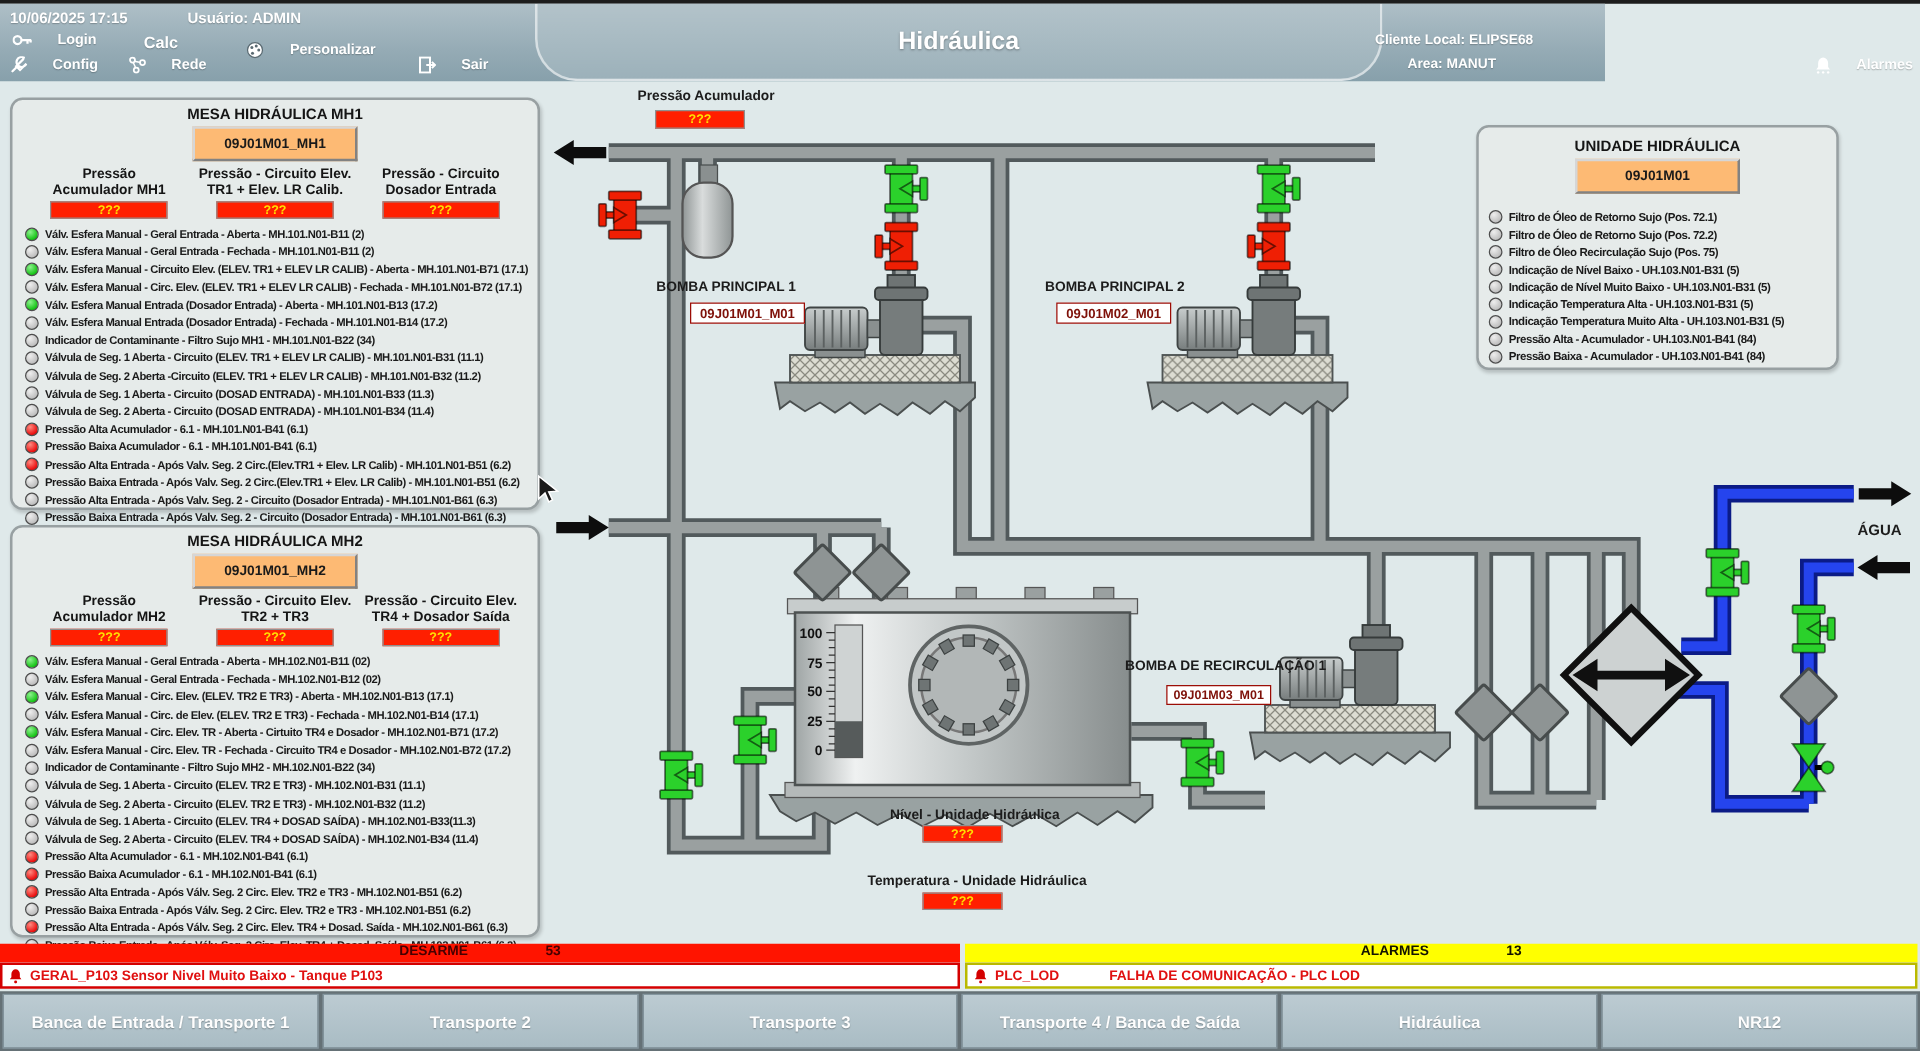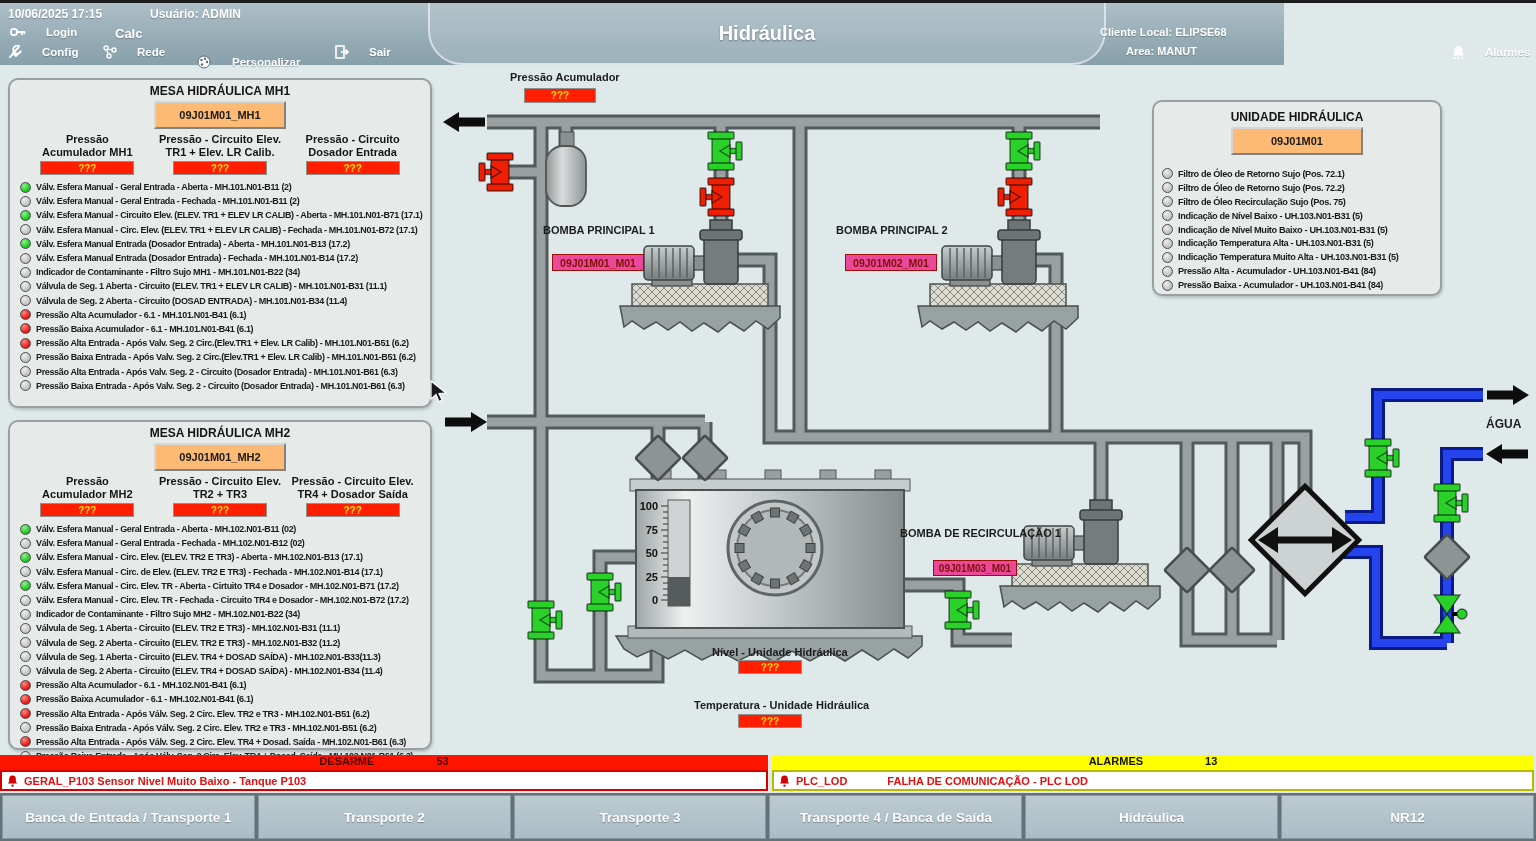--- a/index.html
+++ b/index.html
@@ -41,22 +41,22 @@
     background:#c6c6c6; }
   .dot.green { background:radial-gradient(circle at 35% 30%, #8df28d, #17c417 70%); }
   .dot.red   { background:radial-gradient(circle at 35% 30%, #ff8a80, #ea0f0f 70%); }
   .dot.gray  { background:radial-gradient(circle at 35% 30%, #eeeeee, #bdbdbd 75%); }
   .stxt { font-weight:bold; font-size:9px; letter-spacing:-0.35px; color:#1a1a1a; }
   #uh .stxt { font-size:9.2px; }
   #uh .srow { height:13.9px; padding-left:8px; }
 
   
   .lbl { position:absolute; font-weight:bold; font-size:11px; color:#1c1c1c; white-space:nowrap; }
-  .redtag { position:absolute; background:#ec4899; border:1px solid #9b0d06; color:#7e1008;
-    font-weight:bold; font-size:10.5px; display:flex; align-items:center; justify-content:center;margin-top:12px; }
+  .redtag { position:absolute; background:#ffffff; border:1px solid #9b0d06; color:#7e1008;
+    font-weight:bold; font-size:10.5px; display:flex; align-items:center; justify-content:center; }
   .dvalbox { position:absolute; background:#ff1f00; border:1px solid #8f8f8f; color:#ffe000;
     font-weight:bold; font-size:10px; display:flex; align-items:center; justify-content:center; }
 
   
   #diagram { position:absolute; left:430px; top:65px; width:1106px; height:690px; }
   .pipe  { stroke:#525a5c; stroke-width:15; fill:none; }
   .pipe2 { stroke:#9aa0a0; stroke-width:9;  fill:none; }
   .bpipe { stroke:#0b1b86; stroke-width:14; fill:none; }
   .bpipe2{ stroke:#2544ee; stroke-width:8;  fill:none; }
   .vgreen { color:#2bd12b; }
@@ -123,21 +123,21 @@
     </div>
     <div class="tb-menu" style="left:103px;top:42px">
       <svg width="14" height="14" viewBox="0 0 14 14">
           <circle cx="3" cy="3" r="2" fill="none" stroke="#fff" stroke-width="1.4"></circle>
           <circle cx="11" cy="5" r="2" fill="none" stroke="#fff" stroke-width="1.4"></circle>
           <circle cx="6" cy="11" r="2" fill="none" stroke="#fff" stroke-width="1.4"></circle>
           <path d="M4.5,4 L9.5,5 M5.5,9.2 L3.5,4.8" stroke="#fff" stroke-width="1.2"></path>
         </svg>
       <span>Rede</span>
     </div>
-    <div class="tb-menu" style="left:197px;top:52px">
+    <div class="tb-menu" style="left:197px;top:30px">
       <svg width="15" height="14" viewBox="0 0 15 14">
           <circle cx="7" cy="7" r="6" fill="#fff"></circle>
           <circle cx="7" cy="7" r="6" fill="none" stroke="#5a6a72" stroke-width="1"></circle>
           <circle cx="4.5" cy="5" r="1.2" fill="#5a6a72"></circle>
           <circle cx="8" cy="3.8" r="1.2" fill="#5a6a72"></circle>
           <circle cx="10" cy="7" r="1.2" fill="#5a6a72"></circle>
           <circle cx="5" cy="9.5" r="1.2" fill="#5a6a72"></circle>
         </svg>
       <span>Personalizar</span>
     </div>
@@ -216,20 +216,28 @@
         <div class="srow">
         <span class="dot gray"></span>
         <span class="stxt">Indicador de Contaminante - Filtro Sujo MH1 - MH.101.N01-B22 (34)</span>
       </div>
         <div class="srow">
         <span class="dot gray"></span>
         <span class="stxt">Válvula de Seg. 1 Aberta - Circuito (ELEV. TR1 + ELEV LR CALIB) - MH.101.N01-B31 (11.1)</span>
       </div>
         <div class="srow">
         <span class="dot gray"></span>
+        <span class="stxt">Válvula de Seg. 2 Aberta -Circuito (ELEV. TR1 + ELEV LR CALIB) - MH.101.N01-B32 (11.2)</span>
+      </div>
+        <div class="srow">
+        <span class="dot gray"></span>
+        <span class="stxt">Válvula de Seg. 1 Aberta - Circuito (DOSAD ENTRADA) - MH.101.N01-B33 (11.3)</span>
+      </div>
+        <div class="srow">
+        <span class="dot gray"></span>
         <span class="stxt">Válvula de Seg. 2 Aberta - Circuito (DOSAD ENTRADA) - MH.101.N01-B34 (11.4)</span>
       </div>
         <div class="srow">
         <span class="dot red"></span>
         <span class="stxt">Pressão Alta Acumulador - 6.1 - MH.101.N01-B41 (6.1)</span>
       </div>
         <div class="srow">
         <span class="dot red"></span>
         <span class="stxt">Pressão Baixa Acumulador - 6.1 - MH.101.N01-B41 (6.1)</span>
       </div>
@@ -339,21 +347,21 @@
         <span class="dot red"></span>
         <span class="stxt">Pressão Alta Entrada - Após Válv. Seg. 2 Circ. Elev. TR4 + Dosad. Saída - MH.102.N01-B61 (6.3)</span>
       </div>
         <div class="srow">
         <span class="dot gray"></span>
         <span class="stxt">Pressão Baixa Entrada - Após Válv. Seg. 2 Circ. Elev. TR4 + Dosad. Saída - MH.102.N01-B61 (6.3)</span>
       </div>
       </div>
   </div>
 
-  <div class="panel" id="uh" style="left:1152px;top:100px;width:290px;height:196px">
+  <div class="panel" id="uh" style="left:1181px;top:100px;width:290px;height:196px">
     <div class="p-title" style="margin-top:8px">UNIDADE HIDRÁULICA</div>
     <div class="graytag">09J01M01</div>
     <div class="slist" style="margin-top:12px">
 
     <div class="srow">
         <span class="dot gray"></span>
         <span class="stxt">Filtro de Óleo de Retorno Sujo (Pos. 72.1)</span>
       </div>
         <div class="srow">
         <span class="dot gray"></span>
@@ -545,21 +553,21 @@
 
     <use href="#arrowR" transform="translate(485 122) scale(-1 1)" class="arrow"></use>
     <use href="#arrowR" transform="translate(445 422)" class="arrow"></use>
     <use href="#arrowR" transform="translate(1487 395)" class="arrow"></use>
     <use href="#arrowR" transform="translate(1528 454) scale(-1 1)" class="arrow"></use>
   </svg>
 
   <div class="lbl" style="left:510px;top:71px">Pressão Acumulador</div>
   <div class="dvalbox" style="left:524px;top:88px;width:72px;height:15px">???</div>
 
-  <div class="lbl" style="left:543px;top:224px">BOMBA PRINCIPAL 1</div>
+  <div class="lbl" style="left:525px;top:224px">BOMBA PRINCIPAL 1</div>
   <div class="redtag" style="left:552px;top:242px;width:92px;height:17px">09J01M01_M01</div>
 
   <div class="lbl" style="left:836px;top:224px">BOMBA PRINCIPAL 2</div>
   <div class="redtag" style="left:845px;top:242px;width:92px;height:17px">09J01M02_M01</div>
 
   <div class="lbl" style="left:900px;top:527px">BOMBA DE RECIRCULAÇÃO 1</div>
   <div class="redtag" style="left:933px;top:548px;width:84px;height:16px;font-size:10px">09J01M03_M01</div>
 
   <div class="lbl" style="left:712px;top:646px">Nível - Unidade Hidráulica</div>
   <div class="dvalbox" style="left:738px;top:660px;width:64px;height:14px">???</div>

